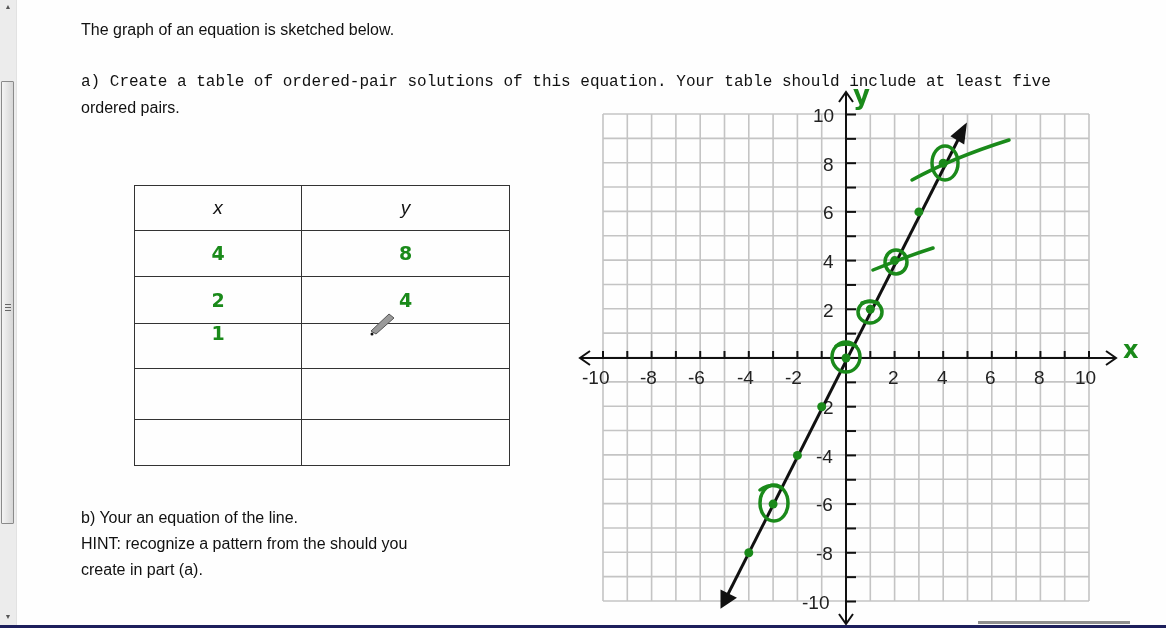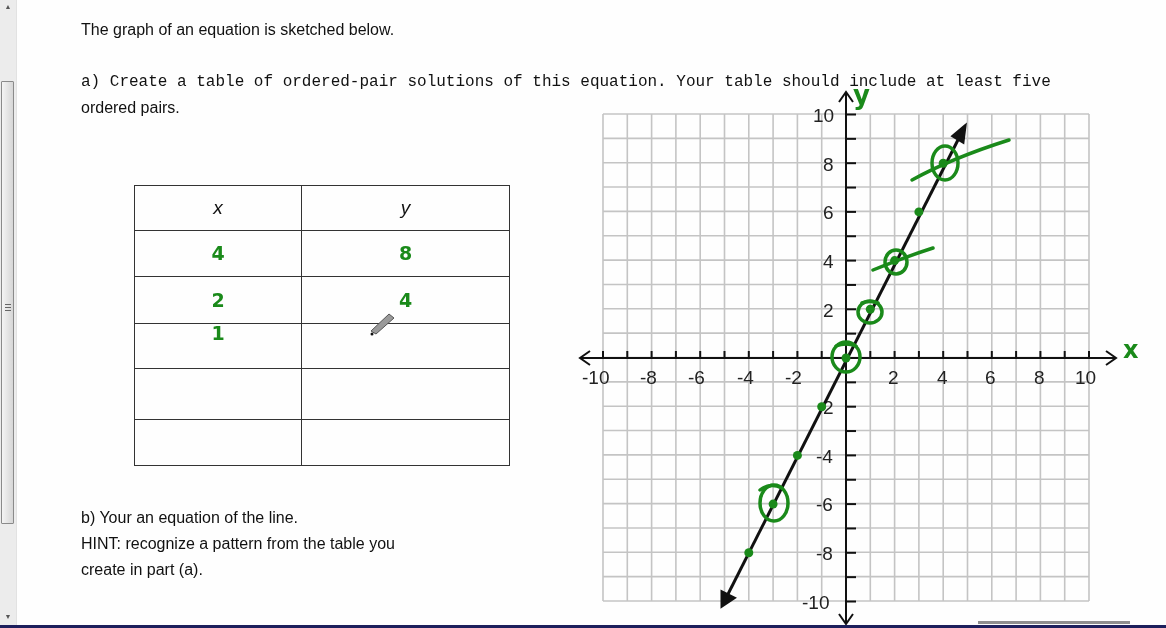--- a/index.html
+++ b/index.html
@@ -62,21 +62,21 @@
     <td></td>
   </tr>
   <tr style="height:46px;">
     <td></td>
     <td></td>
   </tr>
 </tbody>
   </table>
 
 <div class="txt" style="left:81px; top:505px;">b)  Your an equation of the line.</div>
-<div class="txt" style="left:81px; top:531px;">HINT:  recognize a pattern from the table you</div>
+<div class="txt" style="left:81px; top:531px;">HINT:  recognize a pattern from the should you</div>
 <div class="txt" style="left:81px; top:557px;text-align:center;">create in part (a).</div>
 
 <svg class="graph" width="1166" height="628" viewBox="0 0 1166 628">
   <g id="grid" stroke="#c4c4c4" stroke-width="1.6" fill="none">
       <line x1="603" x2="603" y1="114" y2="601"></line>
       <line y1="114" y2="114" x1="603" x2="1089"></line>
       <line x1="627.3" x2="627.3" y1="114" y2="601"></line>
       <line y1="138.35" y2="138.35" x1="603" x2="1089"></line>
       <line x1="651.6" x2="651.6" y1="114" y2="601"></line>
       <line y1="162.7" y2="162.7" x1="603" x2="1089"></line>

